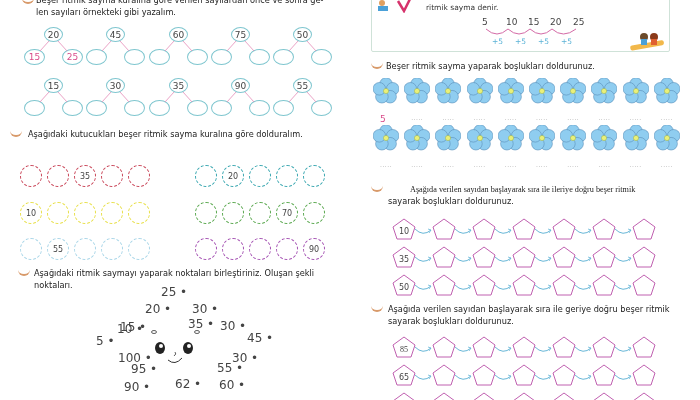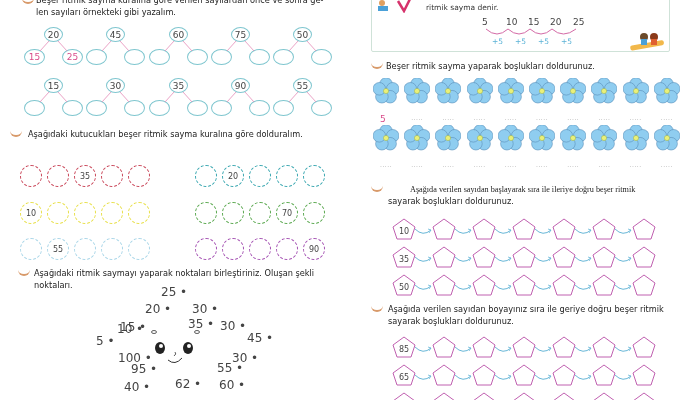--- a/index.html
+++ b/index.html
@@ -146,21 +146,21 @@
     <div class="dot-lbl" style="left:145px; top:302px;"><span>20 •</span></div>
     <div class="dot-lbl" style="left:161px; top:285px;"><span>25 •</span></div>
     <div class="dot-lbl" style="left:192px; top:302px;"><span>30 •</span></div>
     <div class="dot-lbl" style="left:188px; top:317px;"><span>35 •</span></div>
     <div class="dot-lbl" style="left:220px; top:319px;"><span>30 •</span></div>
     <div class="dot-lbl" style="left:247px; top:331px;"><span>45 •</span></div>
     <div class="dot-lbl" style="left:232px; top:351px;"><span>30 •</span></div>
     <div class="dot-lbl" style="left:217px; top:361px;"><span>55 •</span></div>
     <div class="dot-lbl" style="left:219px; top:378px;"><span>60 •</span></div>
     <div class="dot-lbl" style="left:175px; top:377px;"><span>62 •</span></div>
-    <div class="dot-lbl" style="left:124px; top:380px;"><span>40 •</span></div>
+    <div class="dot-lbl" style="left:124px; top:380px;"><span>90 •</span></div>
     <div class="dot-lbl" style="left:131px; top:362px;"><span>95 •</span></div>
     <div class="dot-lbl" style="left:118px; top:351px;"><span>100 •</span></div>
   </div>
 
 <div class="abs" style="left:150px; top:338px; width:50px; height:30px;">
   <svg width="50" height="30">
     <ellipse cx="4" cy="-8" rx="2.5" ry="1.5" fill="none" stroke="#333" stroke-width="0.8"></ellipse>
     <ellipse cx="10" cy="10" rx="5" ry="6" fill="#222"></ellipse>
     <circle cx="11" cy="8" r="2" fill="#fff"></circle>
     <ellipse cx="38" cy="10" rx="5" ry="6" fill="#222"></ellipse>
@@ -589,24 +589,24 @@
     </svg>
     <div class="pent" style="left:632px; top:274px;">
       <svg width="24" height="22">
         <polygon points="12,1 23,9 19,21 5,21 1,9" fill="#fff" stroke="#c060b0" stroke-width="1"></polygon>
       </svg>
       <span></span>
     </div>
   </div>
 
 <div class="bullet" style="left:371px; top:306px;"></div>
-<div class="instr" style="left:388px; top:304px;">Aşağıda verilen sayıdan boyayınız sıra ile geriye doğru beşer ritmik</div>
+<div class="instr" style="left:388px; top:304px;">Aşağıda verilen sayıdan başlayarak sıra ile geriye doğru beşer ritmik</div>
 <div class="instr" style="left:388px; top:316px;">sayarak boşlukları doldurunuz.</div>
 <div id="pent6">
-    <div class="pent" style="left:392px; top:336px;">
+    <div class="pent" style="left:392px; top:336px;font-family:Liberation Serif, serif;">
       <svg width="24" height="22">
         <polygon points="12,1 23,9 19,21 5,21 1,9" fill="#fff" stroke="#c060b0" stroke-width="1"></polygon>
       </svg>
       <span>85</span>
     </div>
     <svg width="18" height="10" style="position:absolute; left:415px; top:345px;">
       <path d="M0 2 Q8 10 16 3" fill="none" stroke="#6ab8d8" stroke-width="1"></path>
       <path d="M13 2 L16 3 L14 6" fill="none" stroke="#6ab8d8" stroke-width="0.8"></path>
     </svg>
     <div class="pent" style="left:432px; top:336px;">

